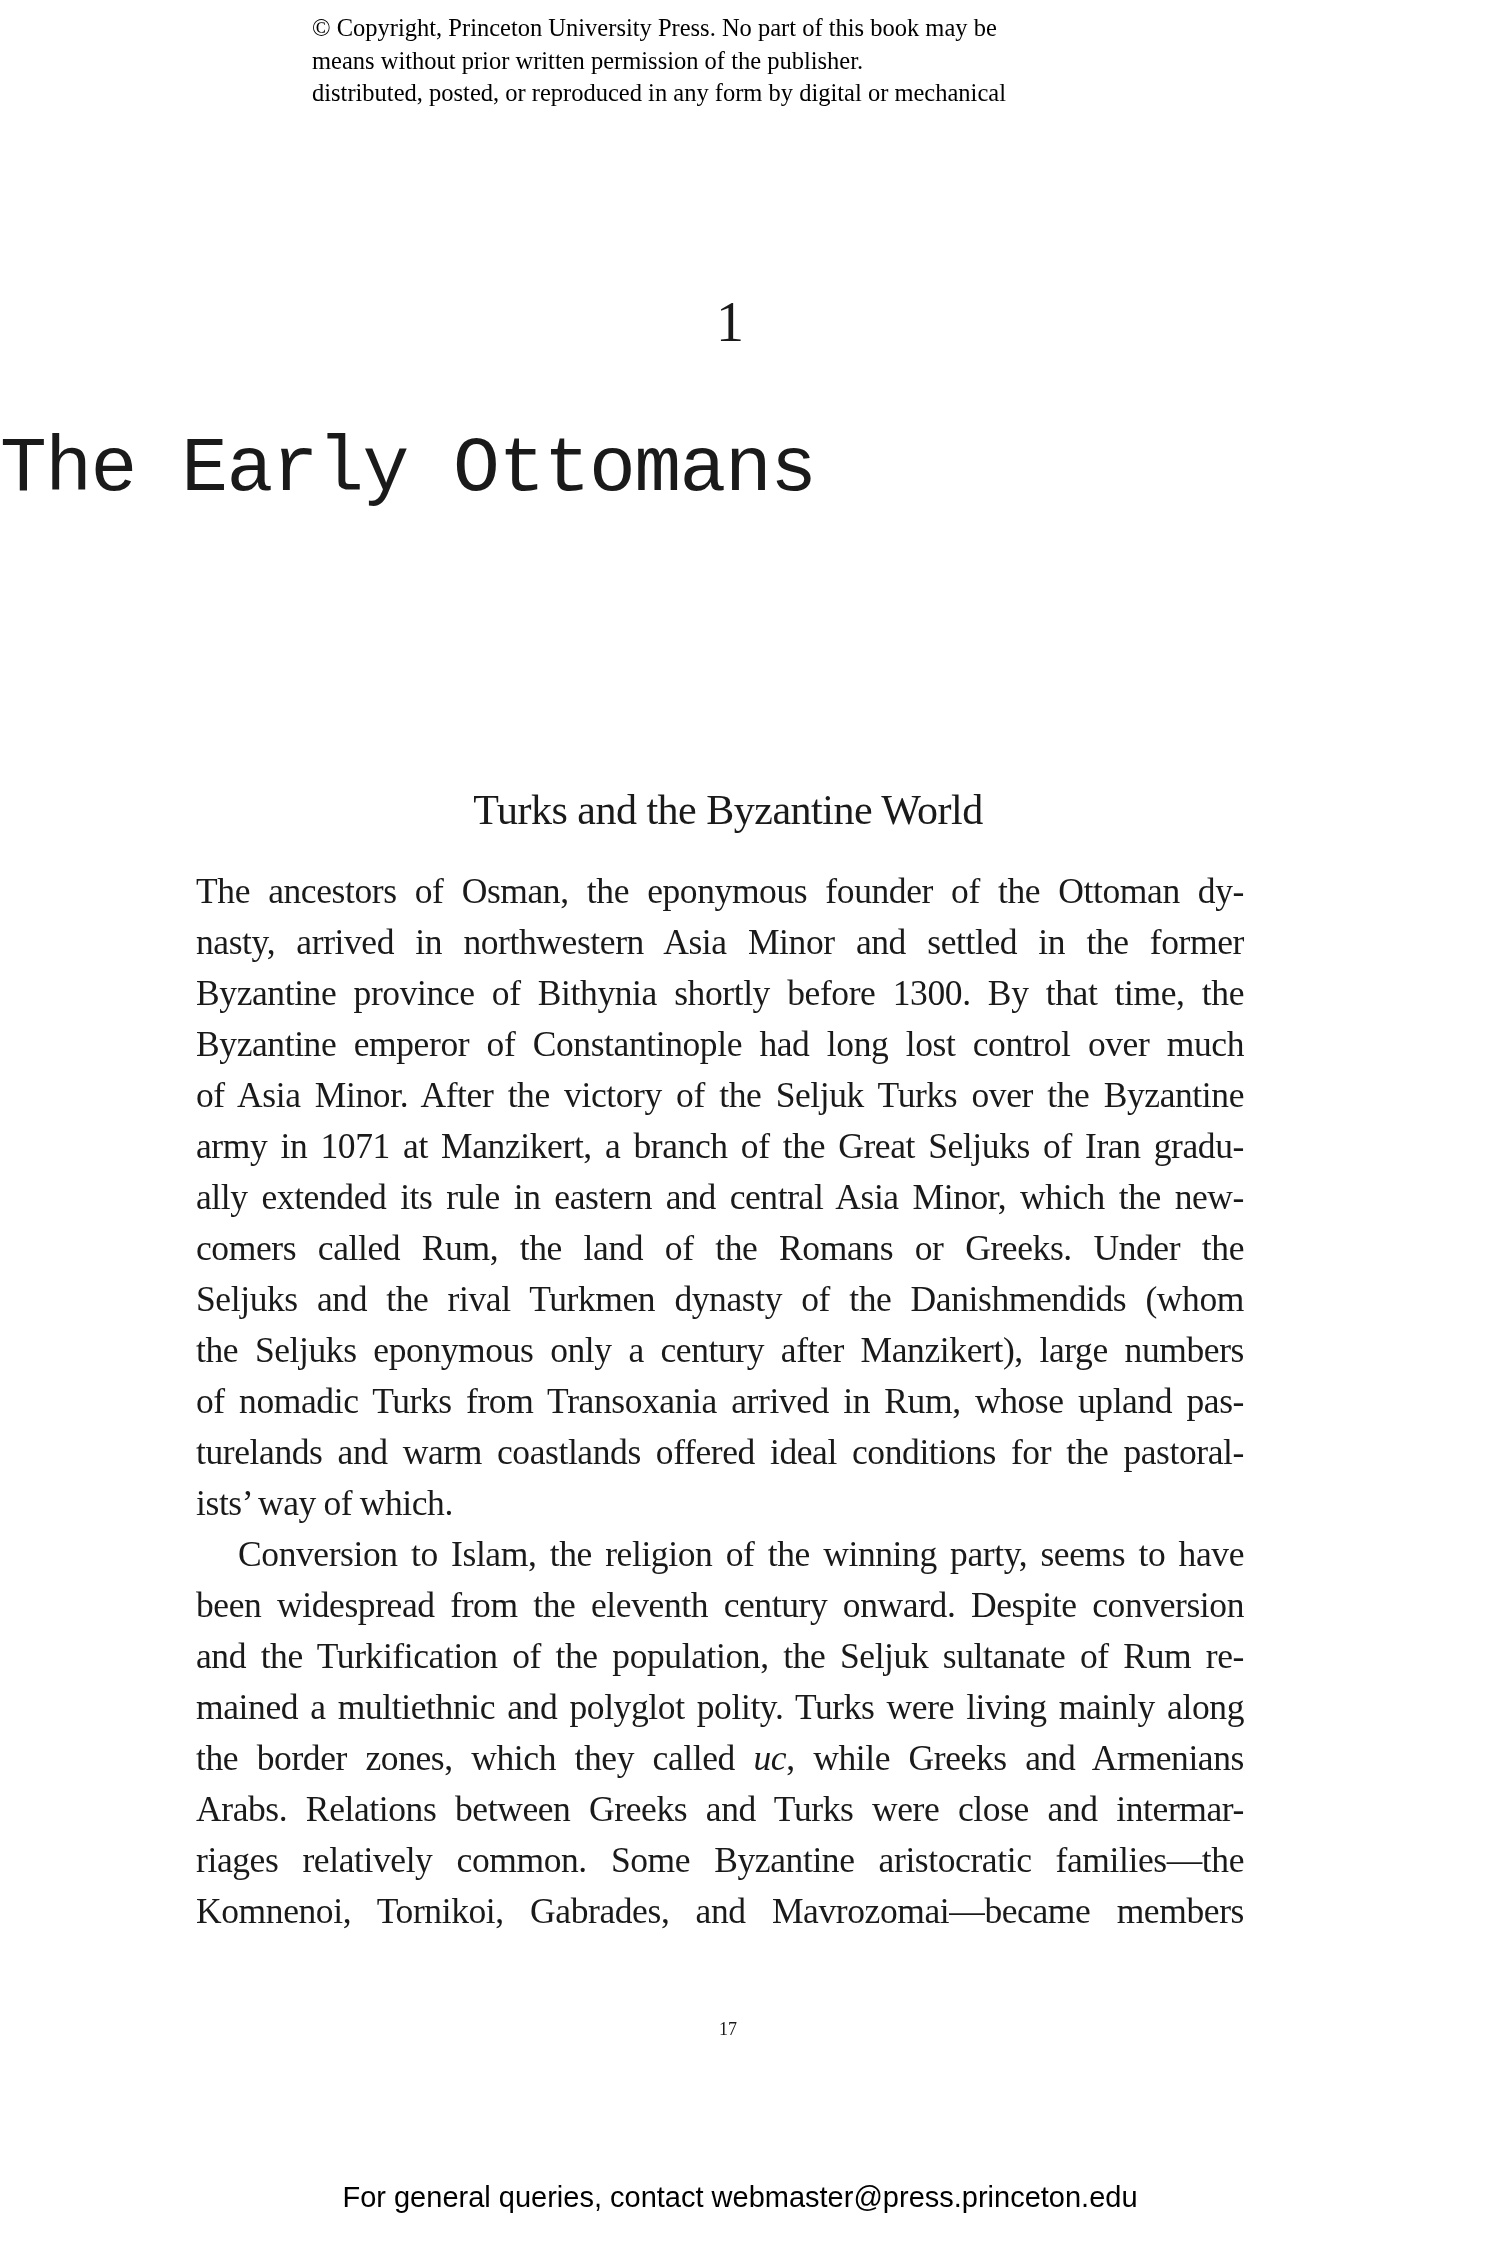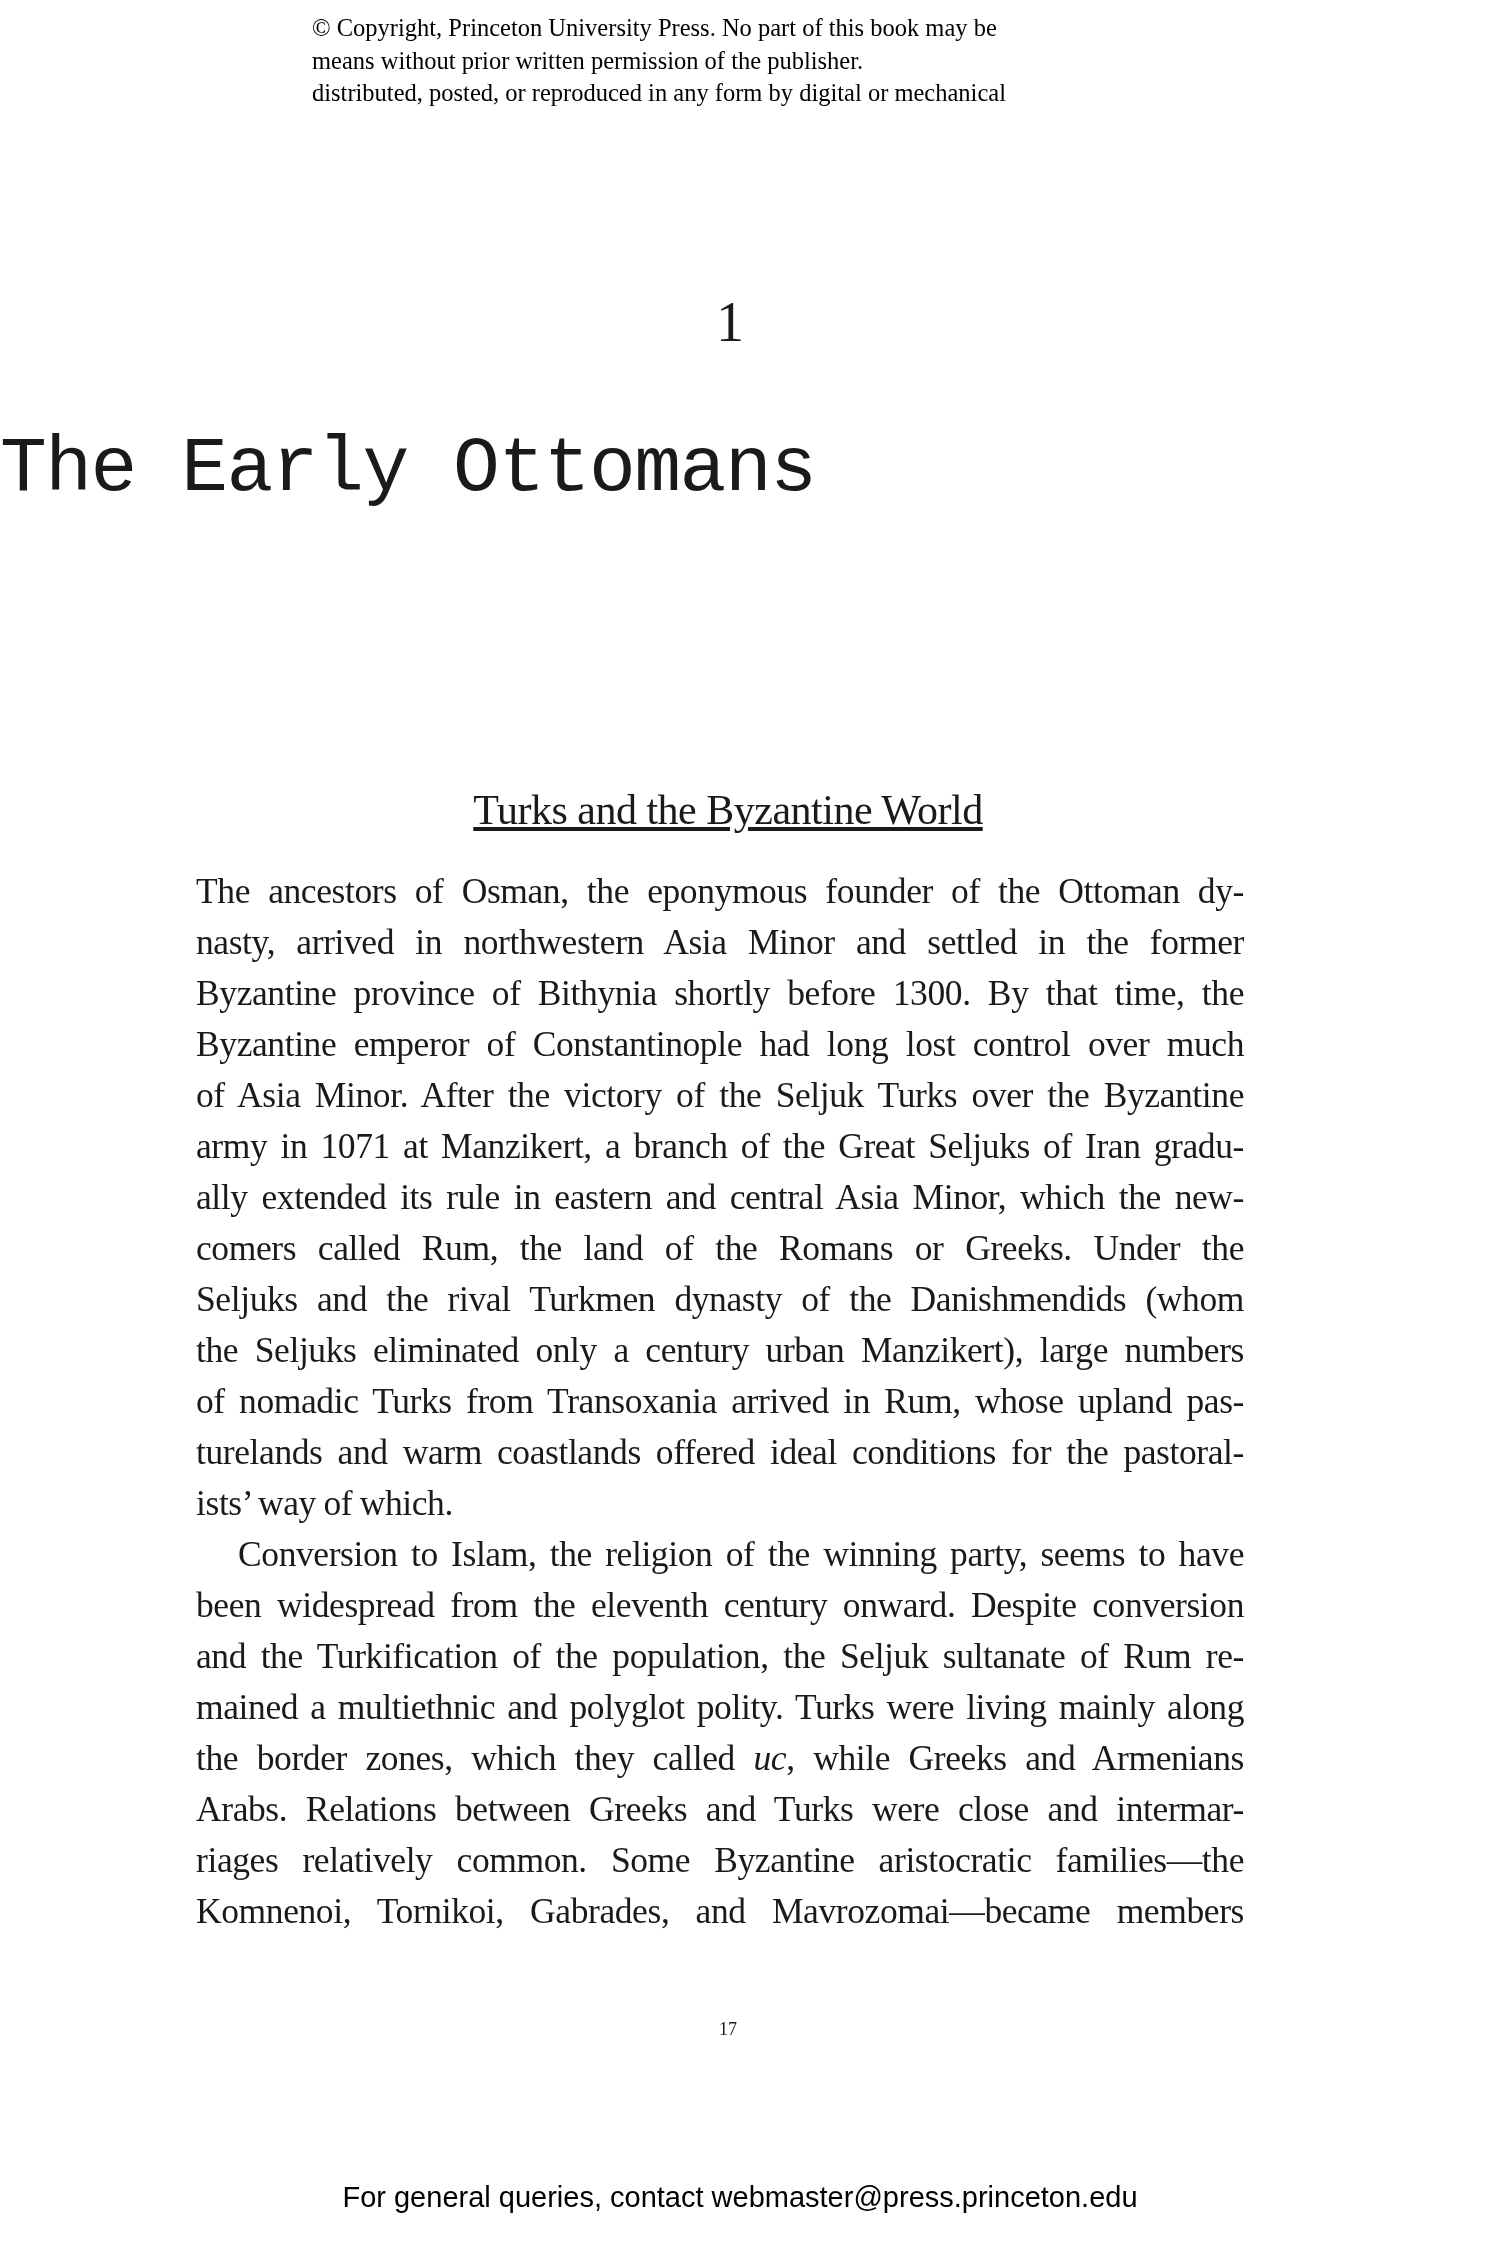--- a/index.html
+++ b/index.html
@@ -21,34 +21,34 @@
 <body>
 
 <div class="notice">
   <span class="ln">© Copyright, Princeton University Press. No part of this book may be</span>
   <span class="ln">means without prior written permission of the publisher.</span>
   <span class="ln">distributed, posted, or reproduced in any form by digital or mechanical</span>
 </div>
 
 <div class="chap-num">1</div>
 <h1 class="chap-title" style="margin:0;font-weight:normal;">The Early Ottomans</h1>
-<h2 class="section-head" style="margin:0;font-weight:normal;text-decoration:underline;">Turks and the Byzantine World</h2>
+<h2 class="section-head" style="margin:0;font-weight:normal;">Turks and the Byzantine World</h2>
 
 <div class="body">
   <div>
     <span class="line">The ancestors of Osman, the eponymous founder of the Ottoman dy-</span>
     <span class="line">nasty, arrived in northwestern Asia Minor and settled in the former</span>
     <span class="line">Byzantine province of Bithynia shortly before 1300. By that time, the</span>
     <span class="line">Byzantine emperor of Constantinople had long lost control over much</span>
     <span class="line">of Asia Minor. After the victory of the Seljuk Turks over the Byzantine</span>
     <span class="line">army in 1071 at Manzikert, a branch of the Great Seljuks of Iran gradu-</span>
     <span class="line">ally extended its rule in eastern and central Asia Minor, which the new-</span>
     <span class="line">comers called Rum, the land of the Romans or Greeks. Under the</span>
     <span class="line">Seljuks and the rival Turkmen dynasty of the Danishmendids (whom</span>
-    <span class="line">the Seljuks eliminated only a century urban Manzikert), large numbers</span>
+    <span class="line">the Seljuks eponymous only a century after Manzikert), large numbers</span>
     <span class="line">of nomadic Turks from Transoxania arrived in Rum, whose upland pas-</span>
     <span class="line">turelands and warm coastlands offered ideal conditions for the pastoral-</span>
     <span class="line last">ists’ way of which.</span>
   </div>
   <div>
     <span class="line indent">Conversion to Islam, the religion of the winning party, seems to have</span>
     <span class="line">been widespread from the eleventh century onward. Despite conversion</span>
     <span class="line">and the Turkification of the population, the Seljuk sultanate of Rum re-</span>
     <span class="line">mained a multiethnic and polyglot polity. Turks were living mainly along</span>
     <span class="line"><span>the border zones, which they called </span><span class="it">uc</span><span>, while Greeks and Armenians</span></span>

